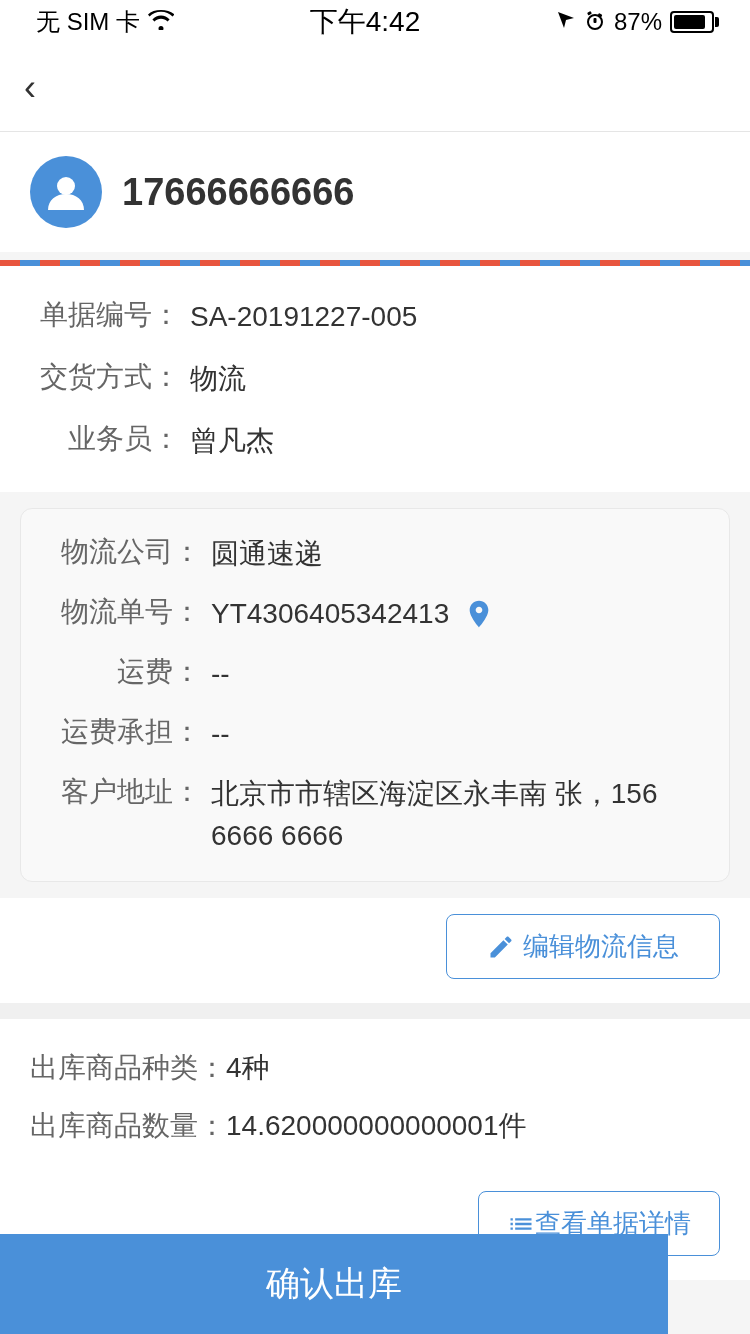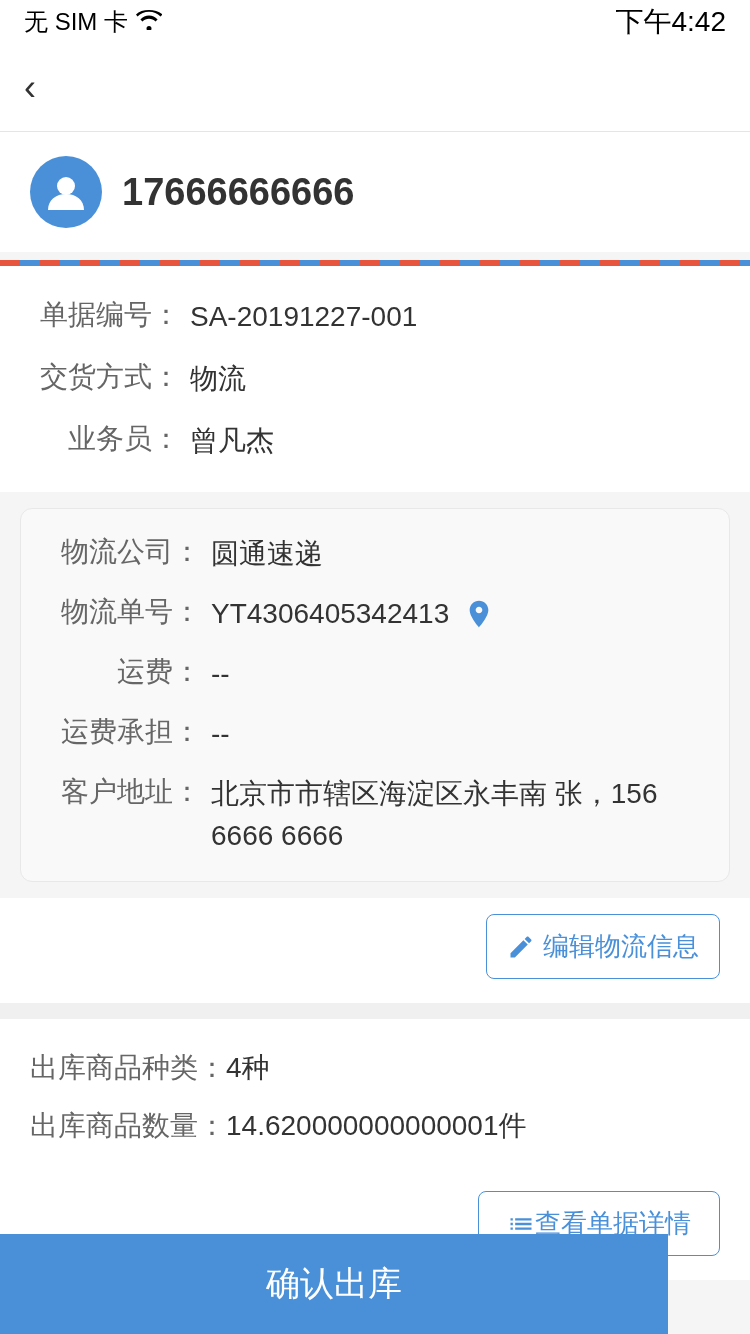--- a/index.html
+++ b/index.html
@@ -14,21 +14,21 @@
     }
 
     
     .status-bar {
       width: 750px;
       height: 44px;
       background: #fff;
       display: flex;
       align-items: center;
       justify-content: space-between;
-      padding: 0 24px;
+      padding: 0 36px;
       font-size: 24px;
       color: #000;
     }
     .status-left {
       display: flex;
       align-items: center;
       gap: 8px;
     }
     .status-center {
       font-size: 28px;
@@ -219,21 +219,21 @@
       display: flex;
       justify-content: flex-end;
       padding: 16px 30px 24px 30px;
       background: #fff;
     }
     .edit-btn {
       border: 1px solid #4A90D9;
       border-radius: 8px;
       color: #4A90D9;
       font-size: 26px;
-      padding: 14px 20px;
+      padding: 14px 40px;
       background: #fff;
       display: flex;
       align-items: center;
       gap: 8px;
       cursor: pointer;
     }
     .edit-btn svg {
       width: 28px;
       height: 28px;
       fill: #4A90D9;
@@ -328,20 +328,39 @@
     <span>无 SIM 卡</span>
     <span>
       <svg width="26" height="20" viewBox="0 0 26 20" fill="none">
         <path d="M13 16a2.5 2.5 0 100 5 2.5 2.5 0 000-5z" fill="#000"></path>
         <path d="M6.5 11.5C8.3 9.7 10.5 8.7 13 8.7s4.7 1 6.5 2.8l2.1-2.1C19.2 6.9 16.3 5.5 13 5.5s-6.2 1.4-8.6 3.9l2.1 2.1z" fill="#000"></path>
         <path d="M1.5 6.5C4.5 3.5 8.5 1.7 13 1.7s8.5 1.8 11.5 4.8l2-2C23.1 1.3 18.4 0 13 0S2.9 1.3 0 4.5l1.5 2z" fill="#000"></path>
       </svg>
     </span>
   </div>
   <div class="status-center">下午4:42</div>
+  <div class="status-right">
+    <span>
+      <svg width="20" height="20" viewBox="0 0 20 20" fill="none">
+        <path d="M2 2l16 6-8 2-2 8L2 2z" fill="#000"></path>
+      </svg>
+    </span>
+    <span>
+      <svg width="22" height="20" viewBox="0 0 22 20" fill="none">
+        <circle cx="11" cy="12" r="7" stroke="#000" stroke-width="2" fill="none"></circle>
+        <rect x="9.5" y="8" width="3" height="5" rx="1" fill="#000"></rect>
+        <rect x="3" y="3" width="4" height="3" rx="1" transform="rotate(-30 3 3)" fill="#000"></rect>
+        <rect x="15" y="3" width="4" height="3" rx="1" transform="rotate(30 15 3)" fill="#000"></rect>
+      </svg>
+    </span>
+    <span>87%</span>
+    <div class="battery">
+      <div class="battery-fill"></div>
+    </div>
+  </div>
 </div>
 
 <div class="nav-bar">
   <span class="nav-back">‹</span>
 </div>
 
 <div class="content">
 
   <div class="user-header">
     <div class="user-avatar">
@@ -351,21 +370,21 @@
       </svg>
     </div>
     <span class="user-phone">17666666666</span>
   </div>
 
   <div class="dashed-divider"></div>
 
   <div class="info-section">
     <div class="info-row">
       <span class="info-label">单据编号：</span>
-      <span class="info-value">SA-20191227-001</span>
+      <span class="info-value">SA-20191227-005</span>
     </div>
     <div class="info-row">
       <span class="info-label">交货方式：</span>
       <span class="info-value">物流</span>
     </div>
     <div class="info-row">
       <span class="info-label">业务员：</span>
       <span class="info-value">曾凡杰</span>
     </div>
   </div>

